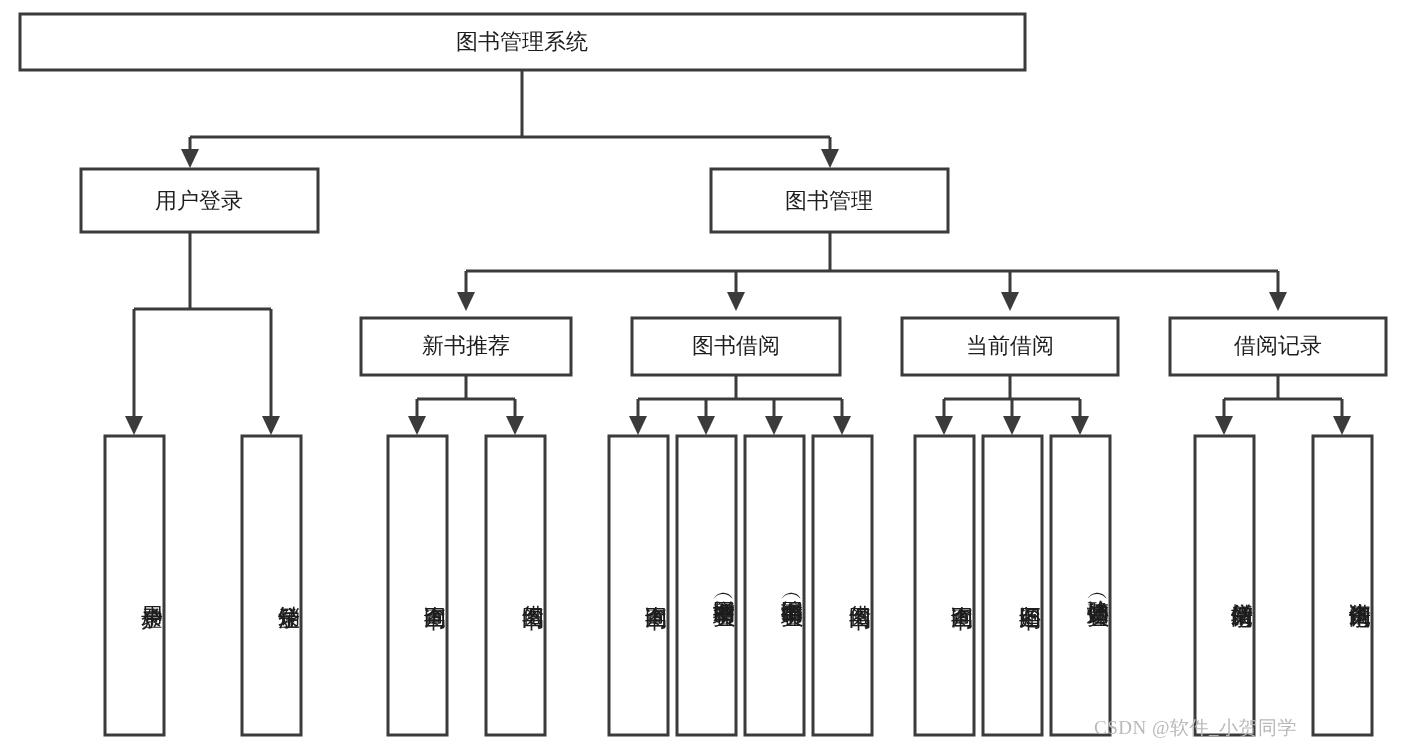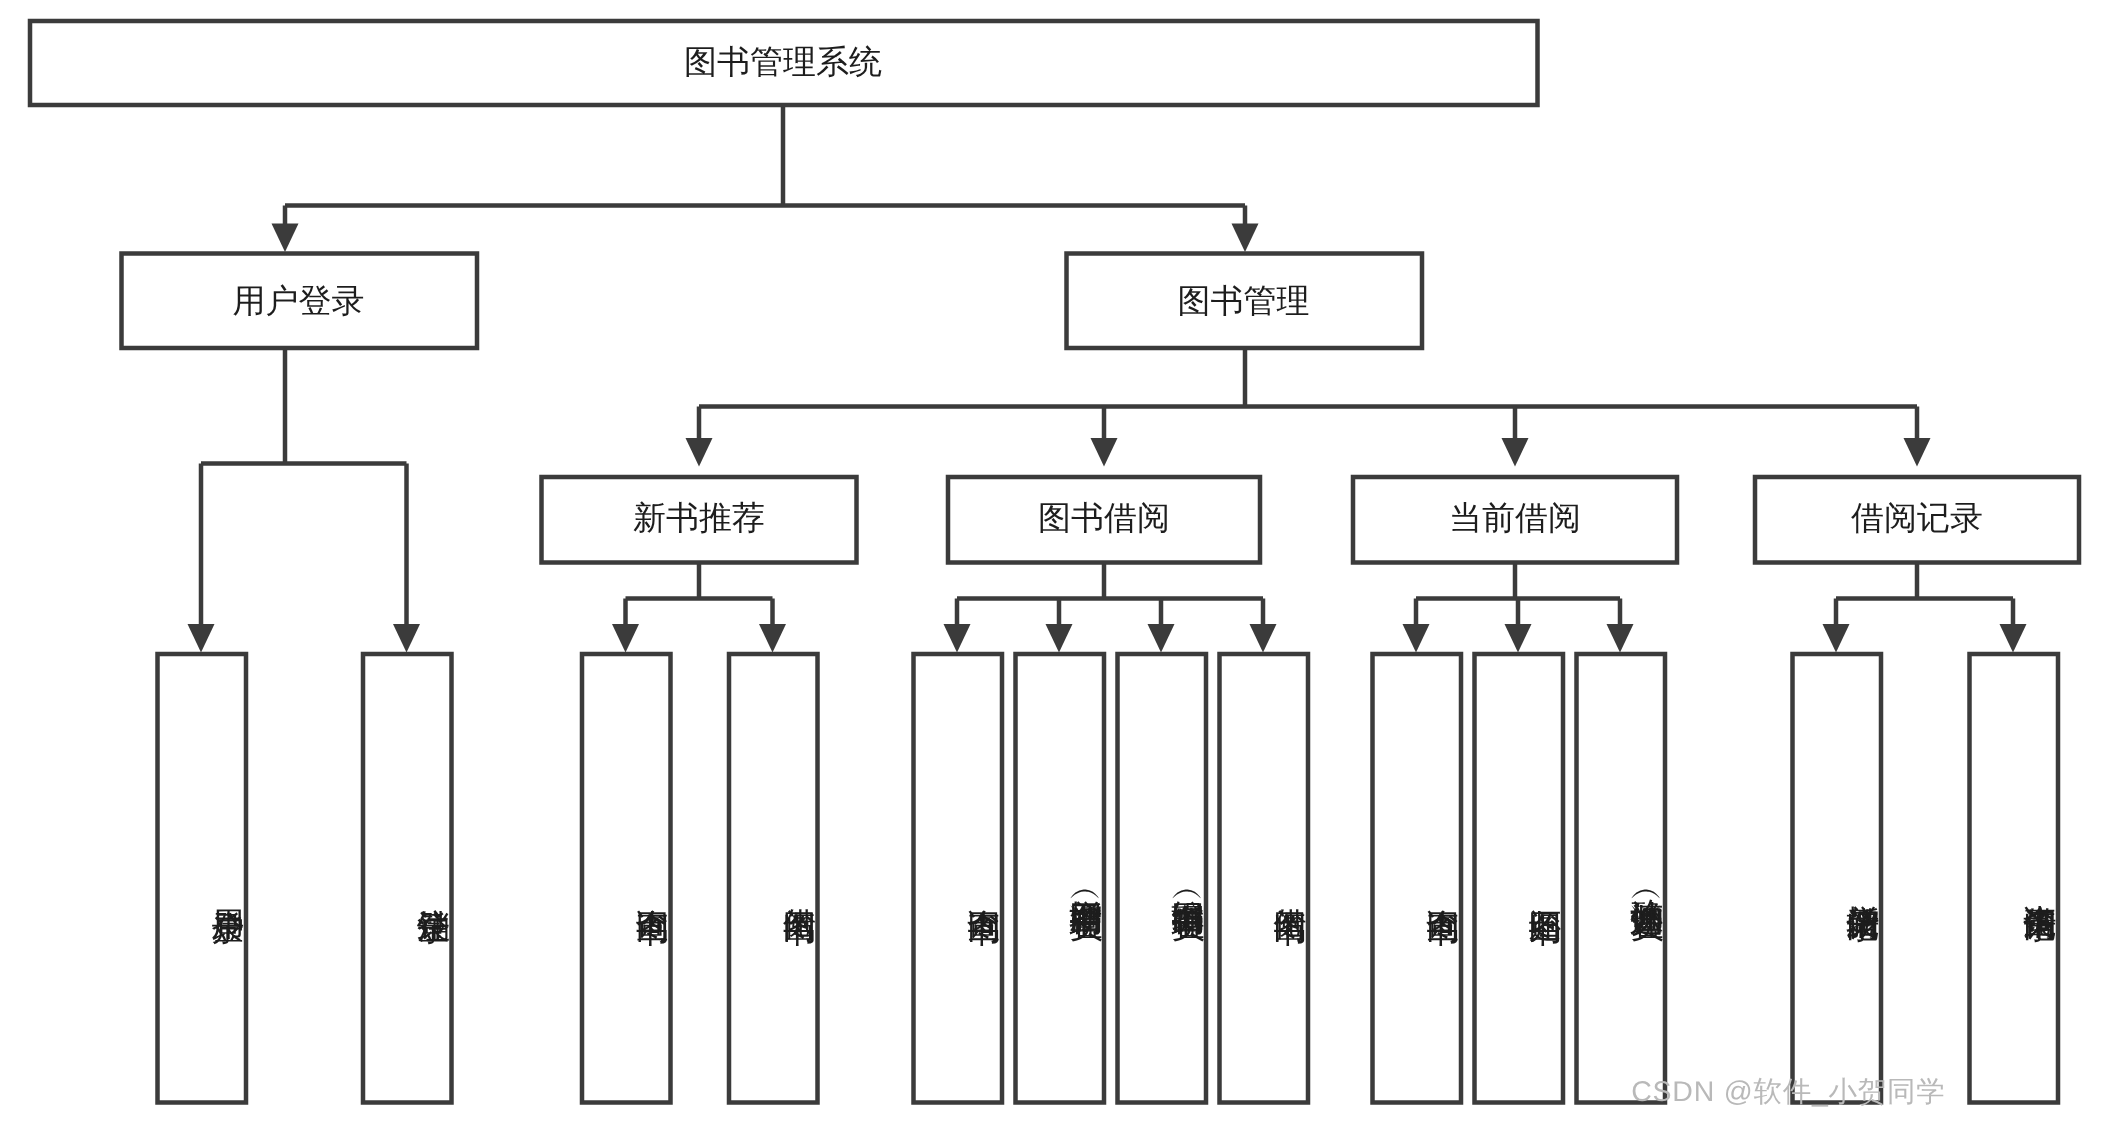--- a/index.html
+++ b/index.html
@@ -61,21 +61,21 @@
     display: flex;
     align-items: flex-start;
     justify-content: center;
     white-space: nowrap;
     pointer-events: none;
   }
   .watermark {
     position: absolute;
     right: 8px;
     bottom: 6px;
-    font-family: Liberation Sans, sans-serif;
+    font-family: Liberation Serif, serif;
     font-size: 19px;
     color: #b9b9b9;
     letter-spacing: 0.5px;
     white-space: nowrap;
   }
 </style>
 </head>
 <body>
 
 <div id="diagram-root">

